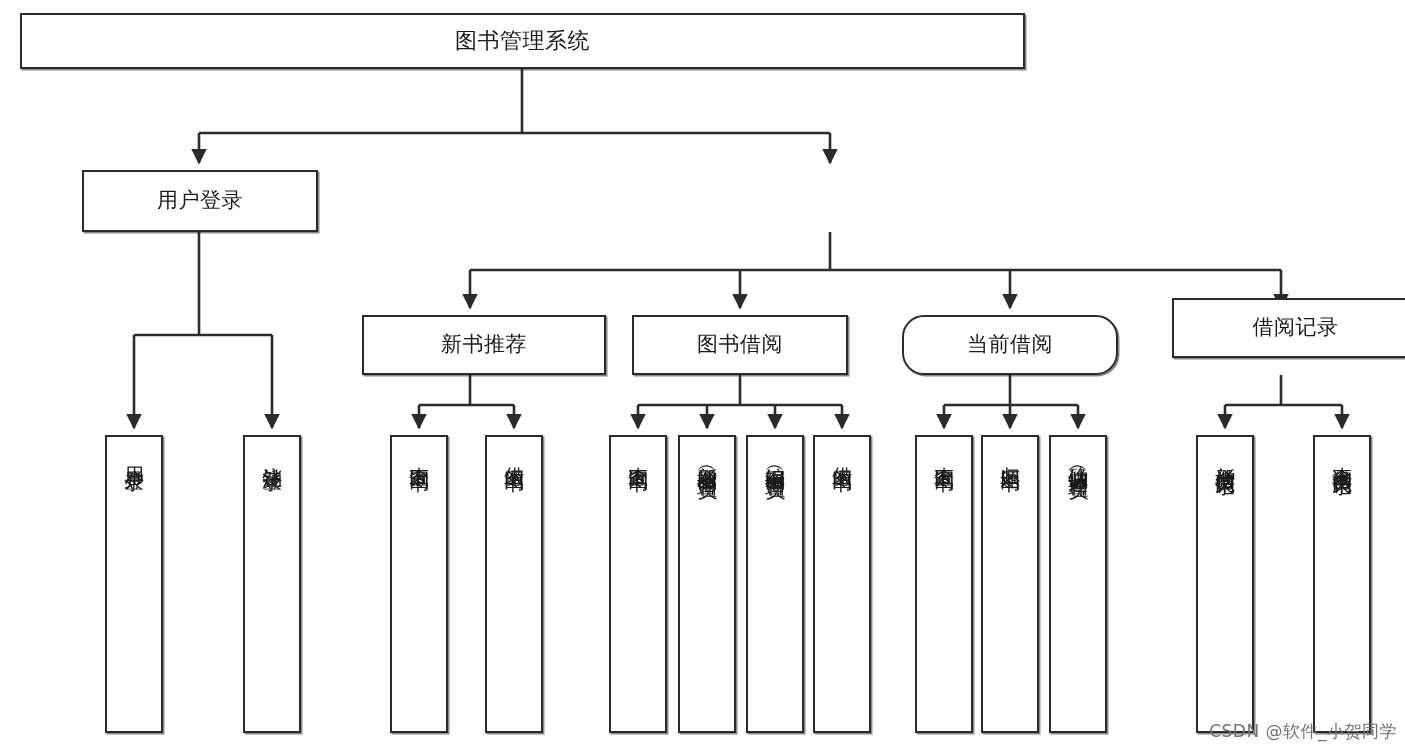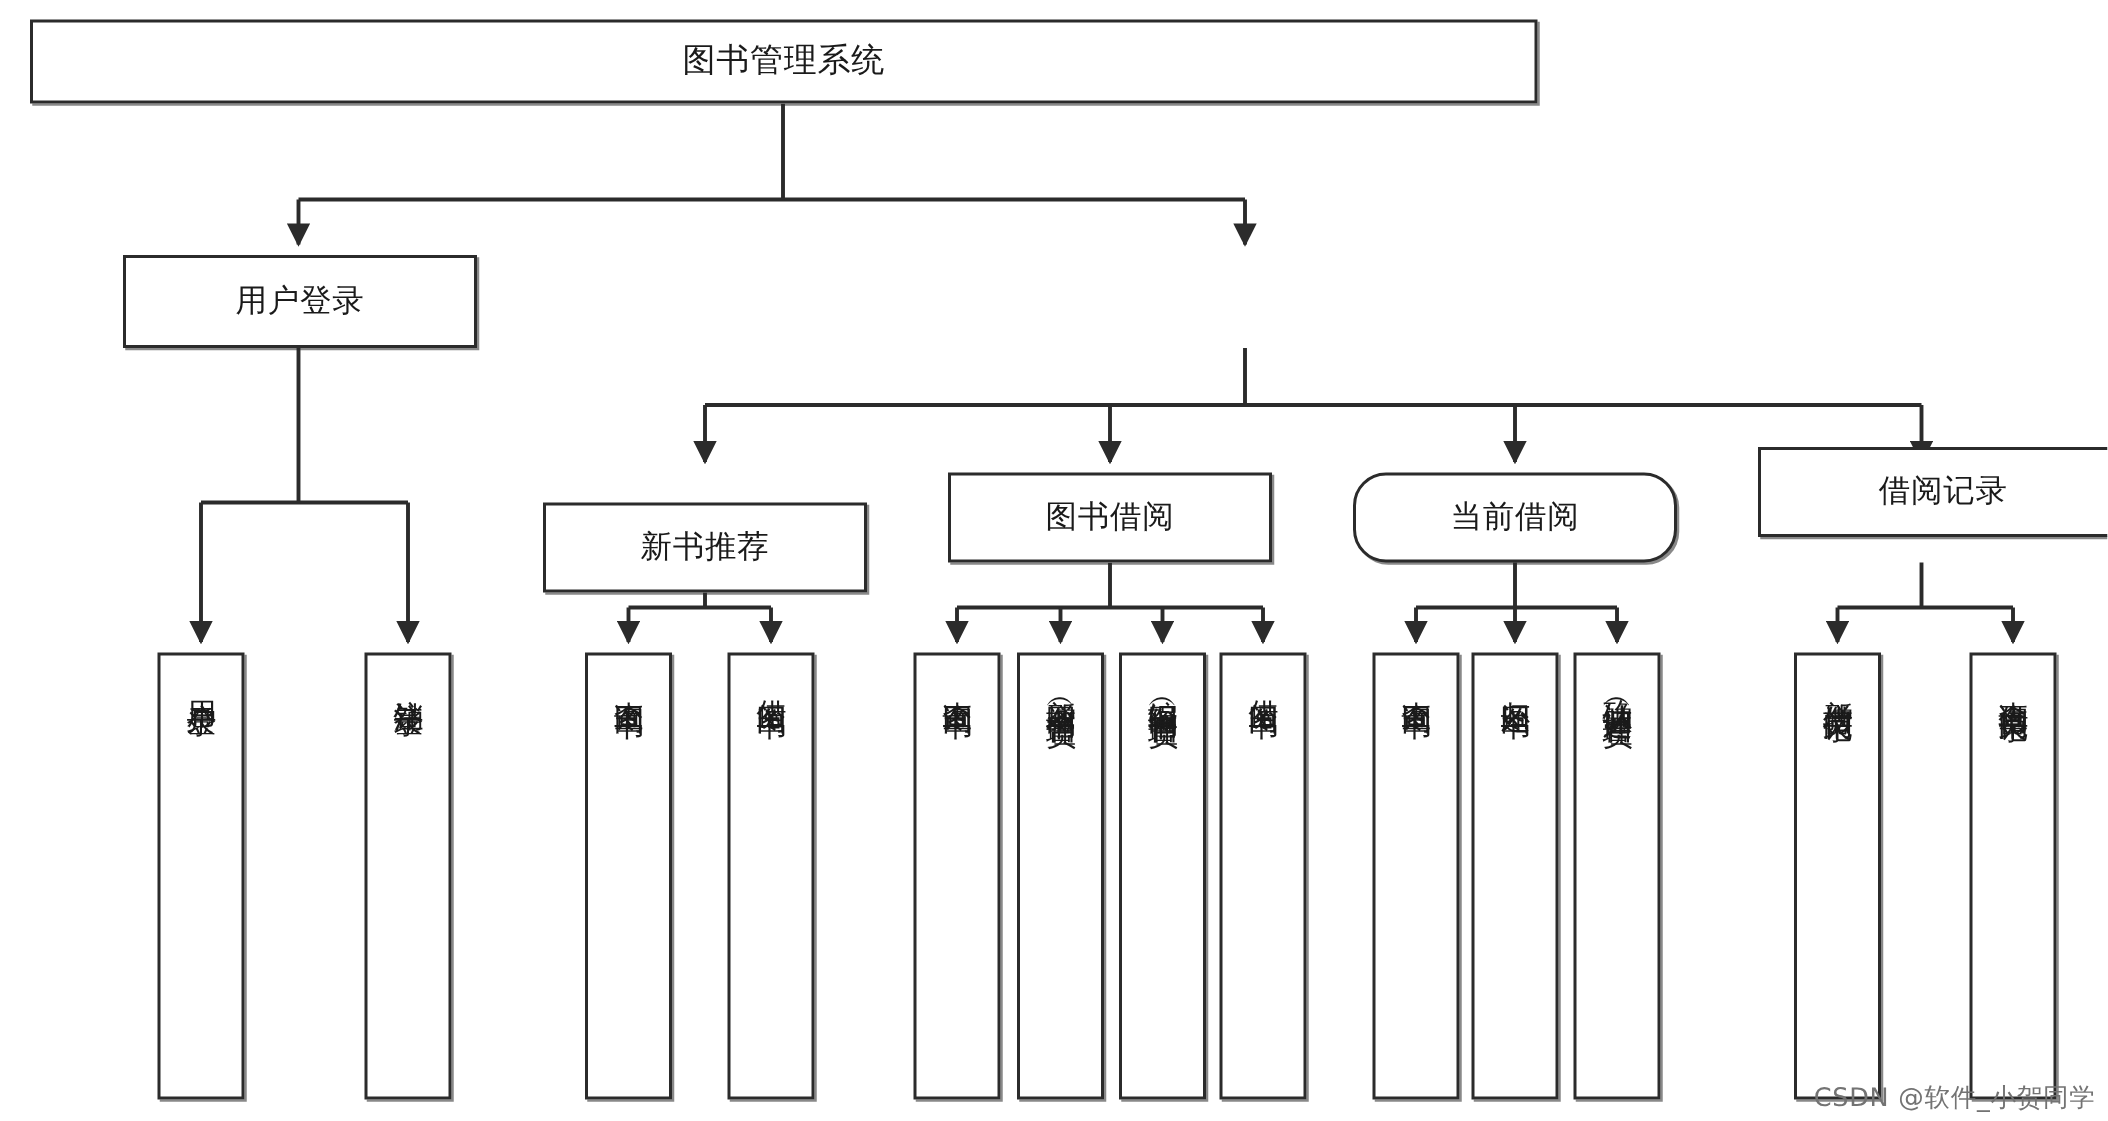--- a/index.html
+++ b/index.html
@@ -131,21 +131,21 @@
   </svg>
 
   <div class="node horiz title" style="left:20px; top:13px; width:1005px; height:56px;">
     <span class="lbl">图书管理系统</span>
   </div>
 
   <div class="node horiz" style="left:82px; top:170px; width:236px; height:62px;">
     <span class="lbl">用户登录</span>
   </div>
 
-  <div class="node horiz" style="left:362px; top:315px; width:216px; height:60px;margin-top:20px;">
+  <div class="node horiz" style="left:362px; top:315px; width:244px; height:60px;">
     <span class="lbl">新书推荐</span>
   </div>
   <div class="node horiz" style="left:632px; top:315px; width:216px; height:60px;">
     <span class="lbl">图书借阅</span>
   </div>
   <div class="node horiz" style="left:902px; top:315px; width:216px; height:60px;border-radius:22px;">
     <span class="lbl">当前借阅</span>
   </div>
   <div class="node horiz" style="left:1172px; top:298px; width:247px; height:60px;">
     <span class="lbl">借阅记录</span>

